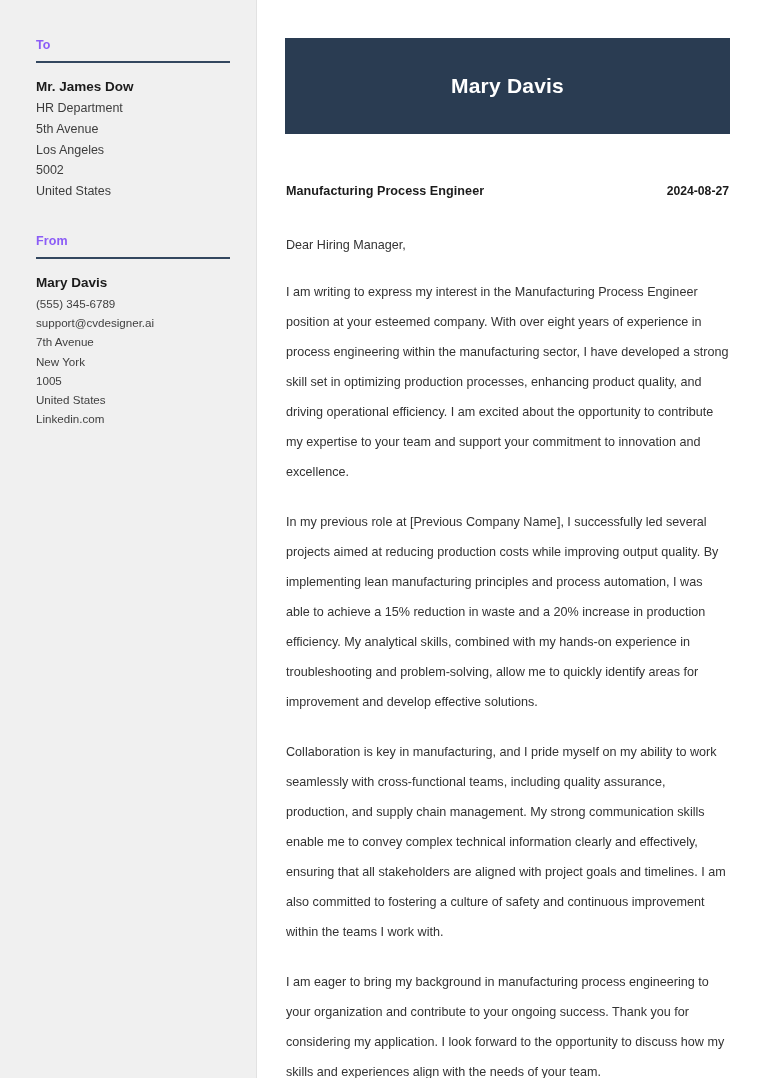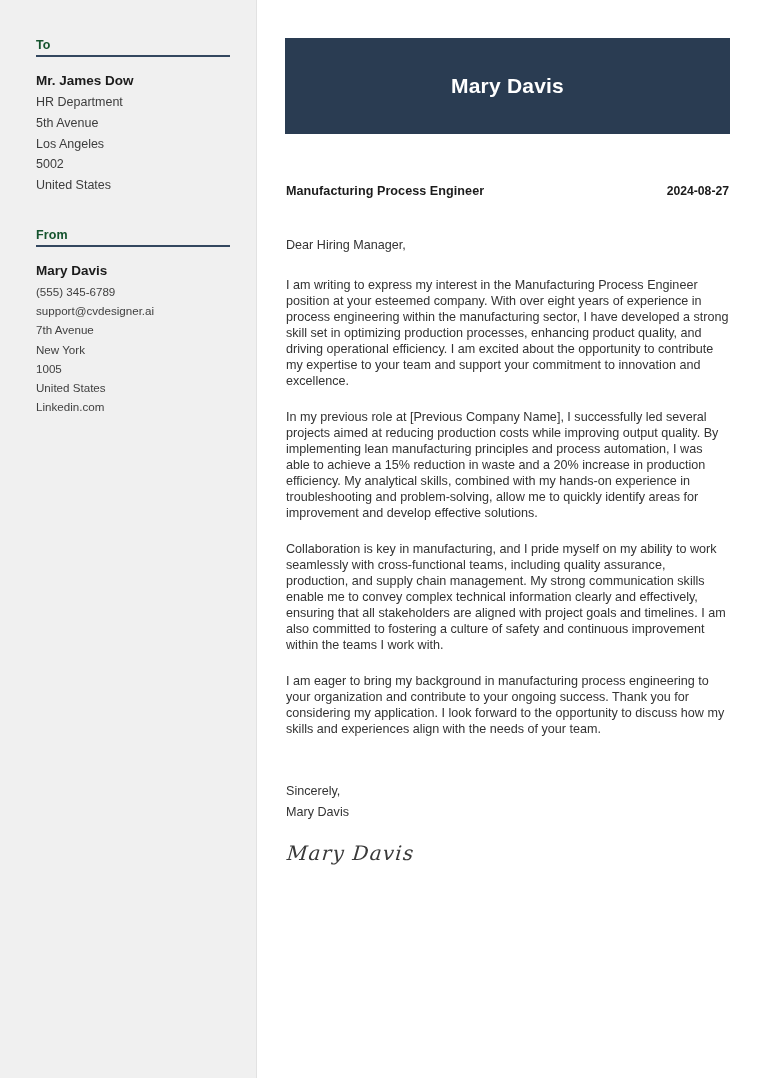--- a/index.html
+++ b/index.html
@@ -30,23 +30,23 @@
     border-right: 1px solid #e2e2e2;
     box-sizing: border-box;
     padding: 38px 27px 0 36px;
   }
   .side-section {
     margin-bottom: 6px;
   }
   .side-heading {
     font-size: 12.5px;
     font-weight: bold;
-    color: #14532d;
+    color: #8b5cf6;
     letter-spacing: 0.1px;
-    padding-bottom: 3px;
+    padding-bottom: 9px;
   }
   .side-rule {
     height: 2px;
     background: #33475f;
     width: 194px;
     margin-bottom: 13px;
   }
   .side-name {
     font-size: 13.5px;
     font-weight: bold;
@@ -116,21 +116,21 @@
     color: #333333;
     line-height: 22.6px;
     padding: 0 1px;
   }
   .body-paras {
     padding: 0 1px;
   }
   .para {
     font-size: 12.6px;
     color: #333333;
-    line-height: 16px;
+    line-height: 30px;
     margin-top: 20px;
     text-align: left;
   }
   .closing {
     margin-top: 44px;
     padding: 0 1px;
   }
   .closing-line {
     font-size: 12.6px;
     color: #333333;

